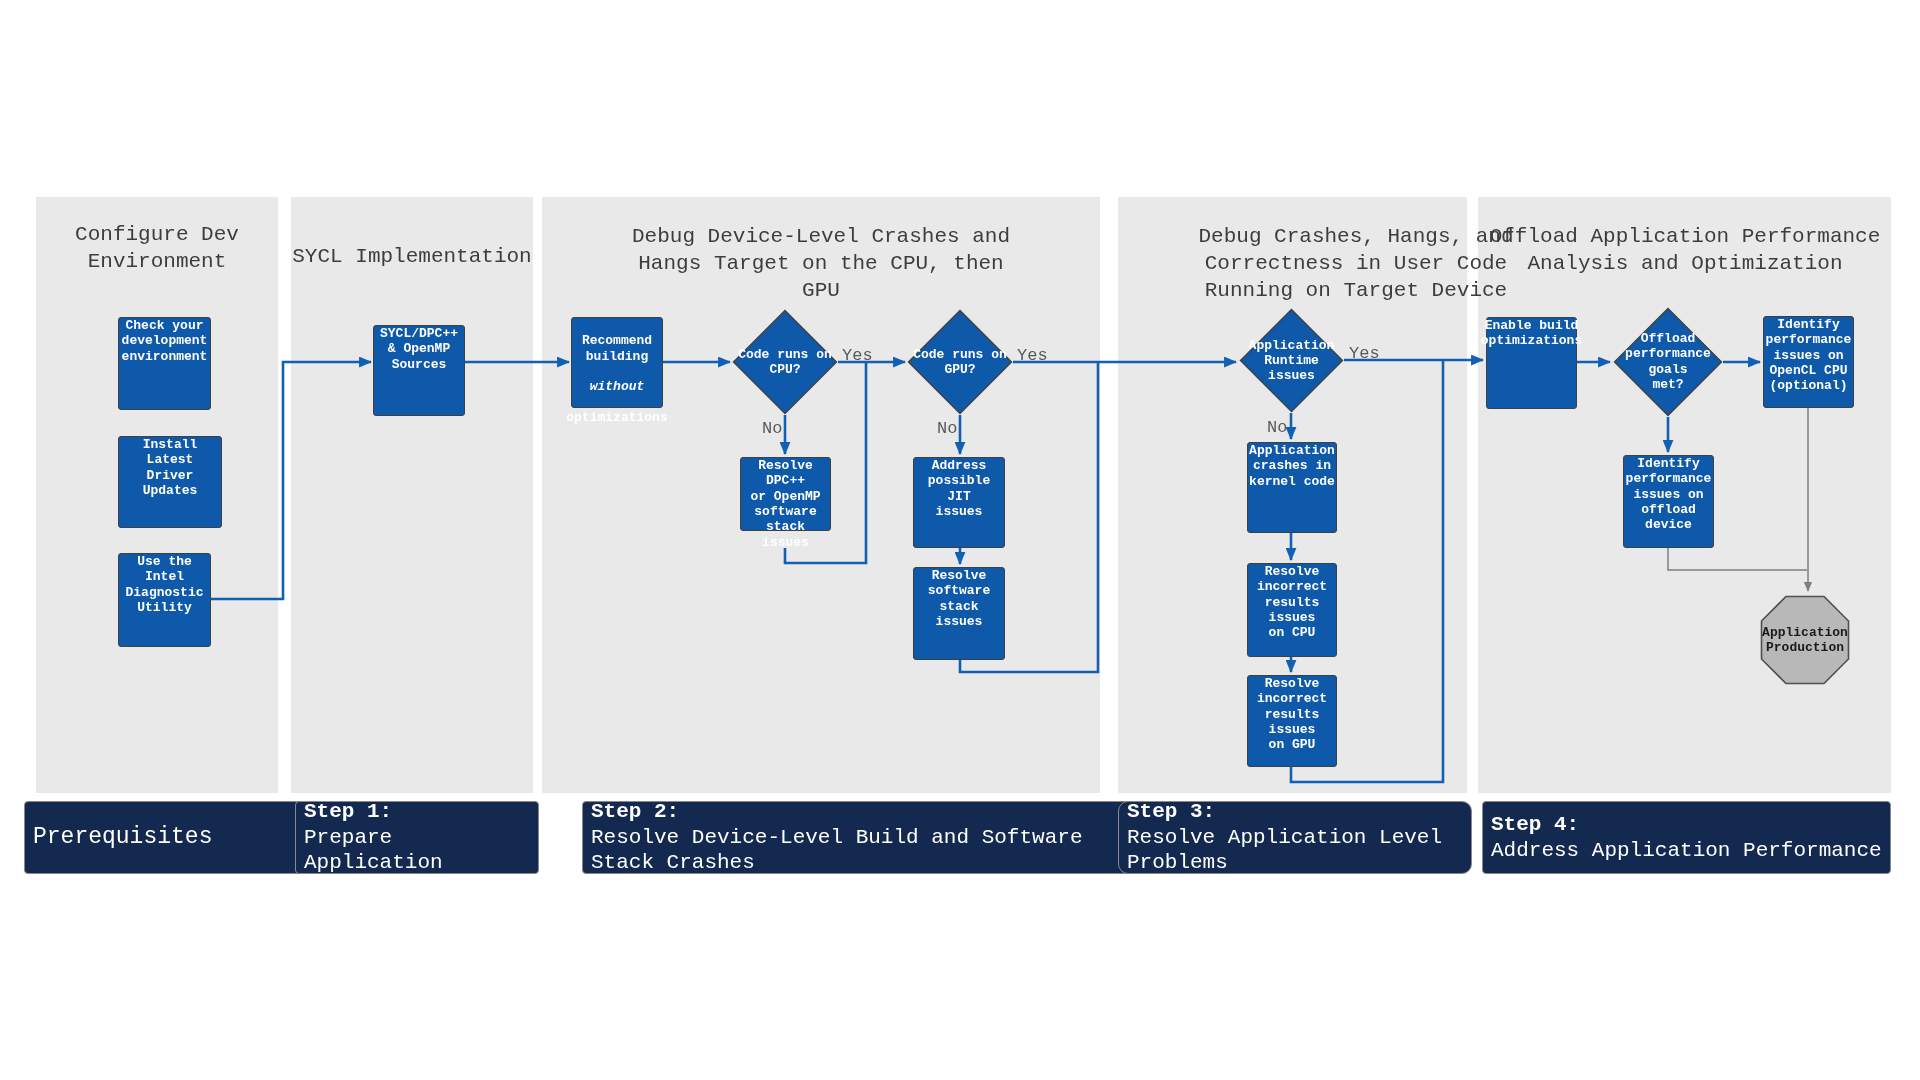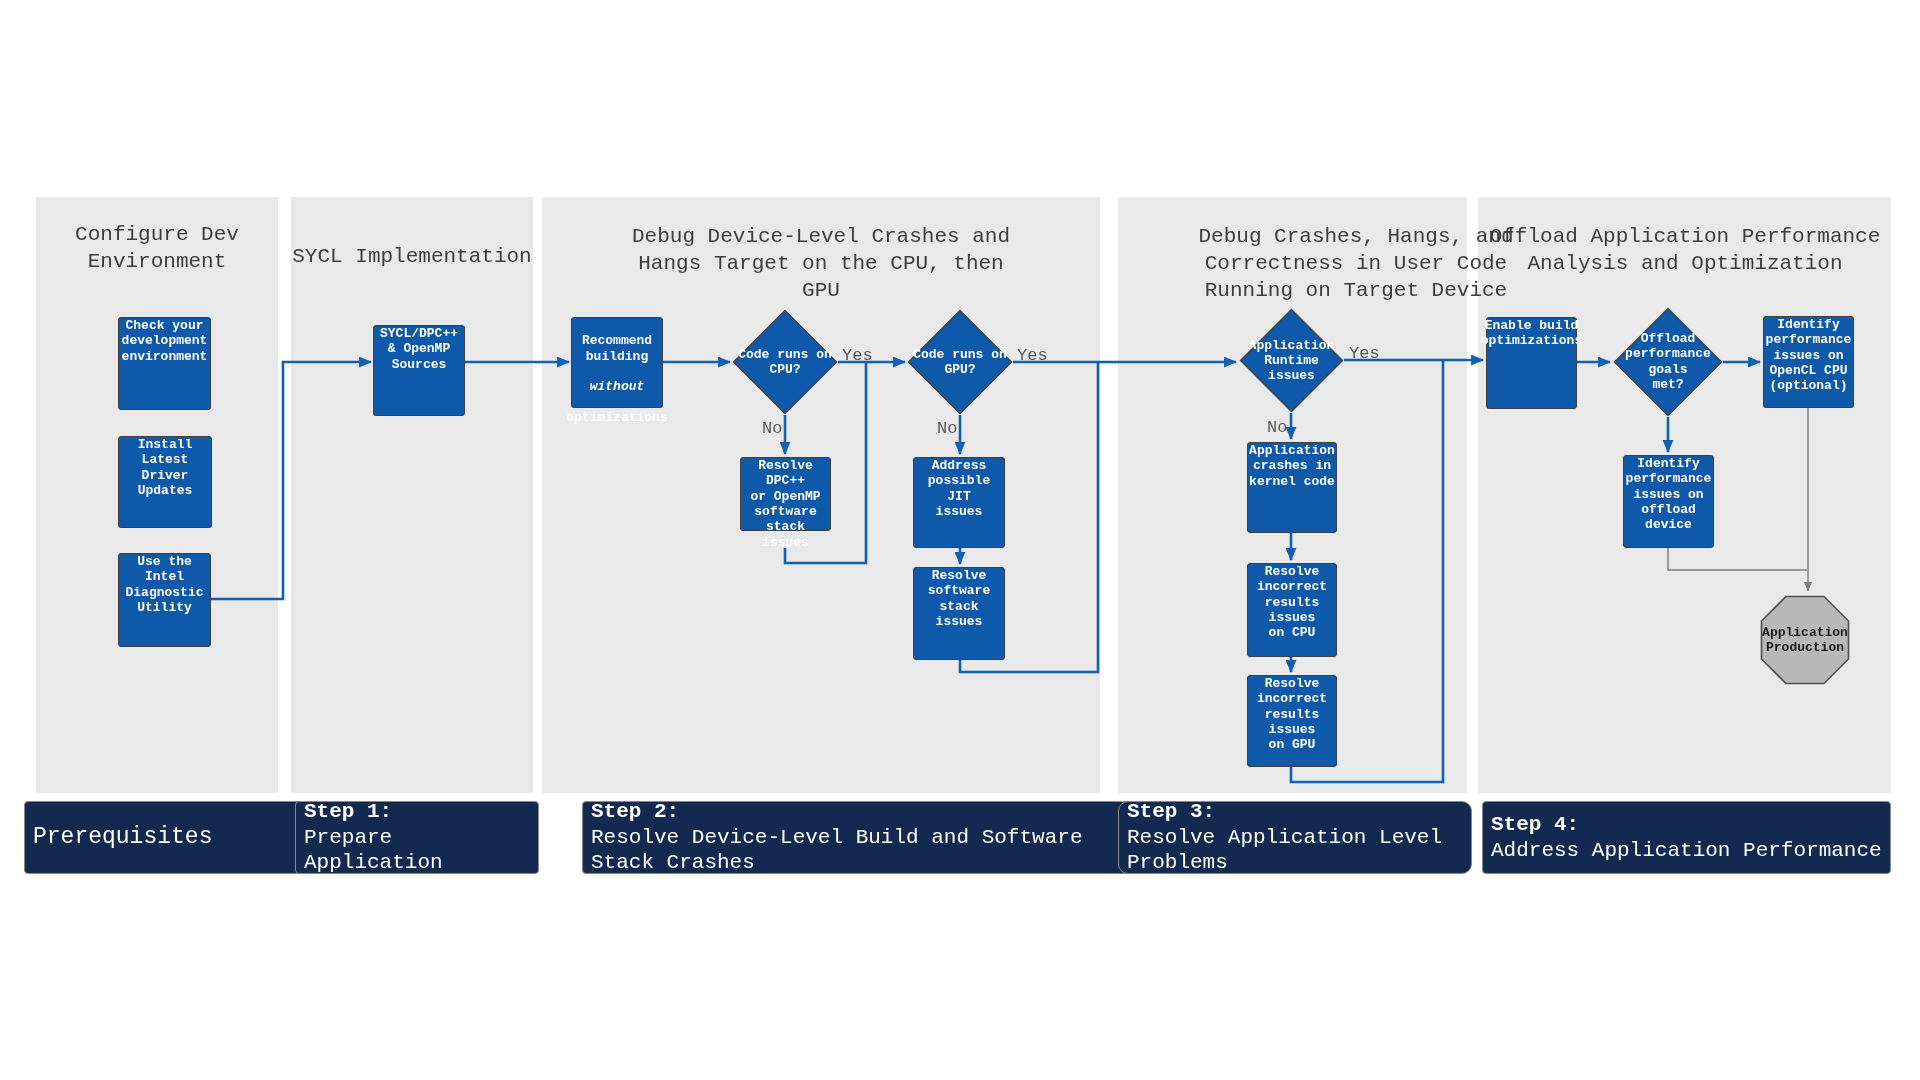--- a/index.html
+++ b/index.html
@@ -90,21 +90,21 @@
     <path class="flow-line" d="M1668,417 V452" marker-end="url(#arrow-blue)"></path>
     <path class="gray-line" d="M1668,548 V570 H1807"></path>
     <path class="gray-line" d="M1808,408 V591" marker-end="url(#arrow-gray)"></path>
   </svg>
 
   <div class="node" style="left:118px;top:317px;width:93px;height:93px;">
     <div class="node-label">Check your
 development
 environment</div>
   </div>
-  <div class="node" style="left:118px;top:436px;width:94px;height:92px;">
+  <div class="node" style="left:118px;top:436px;width:104px;height:92px;">
     <div class="node-label">Install Latest
 Driver
 Updates</div>
   </div>
   <div class="node" style="left:118px;top:553px;width:93px;height:94px;">
     <div class="node-label">Use the Intel
 Diagnostic
 Utility</div>
   </div>
   <div class="node" style="left:373px;top:317px;width:92px;height:91px;margin-top:8px;">

